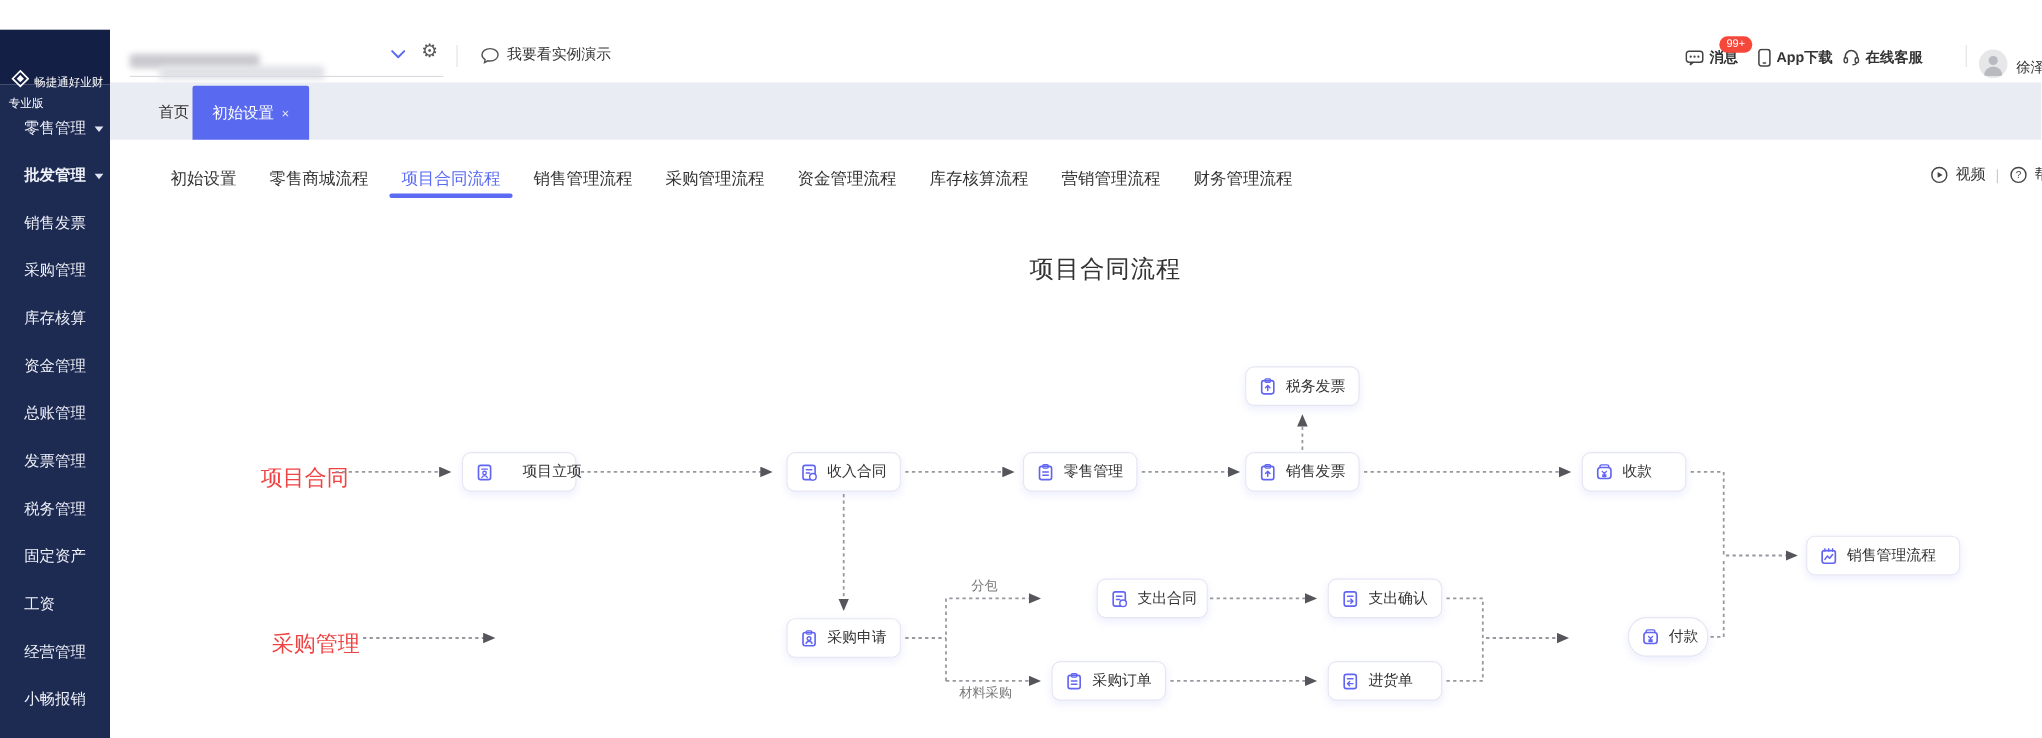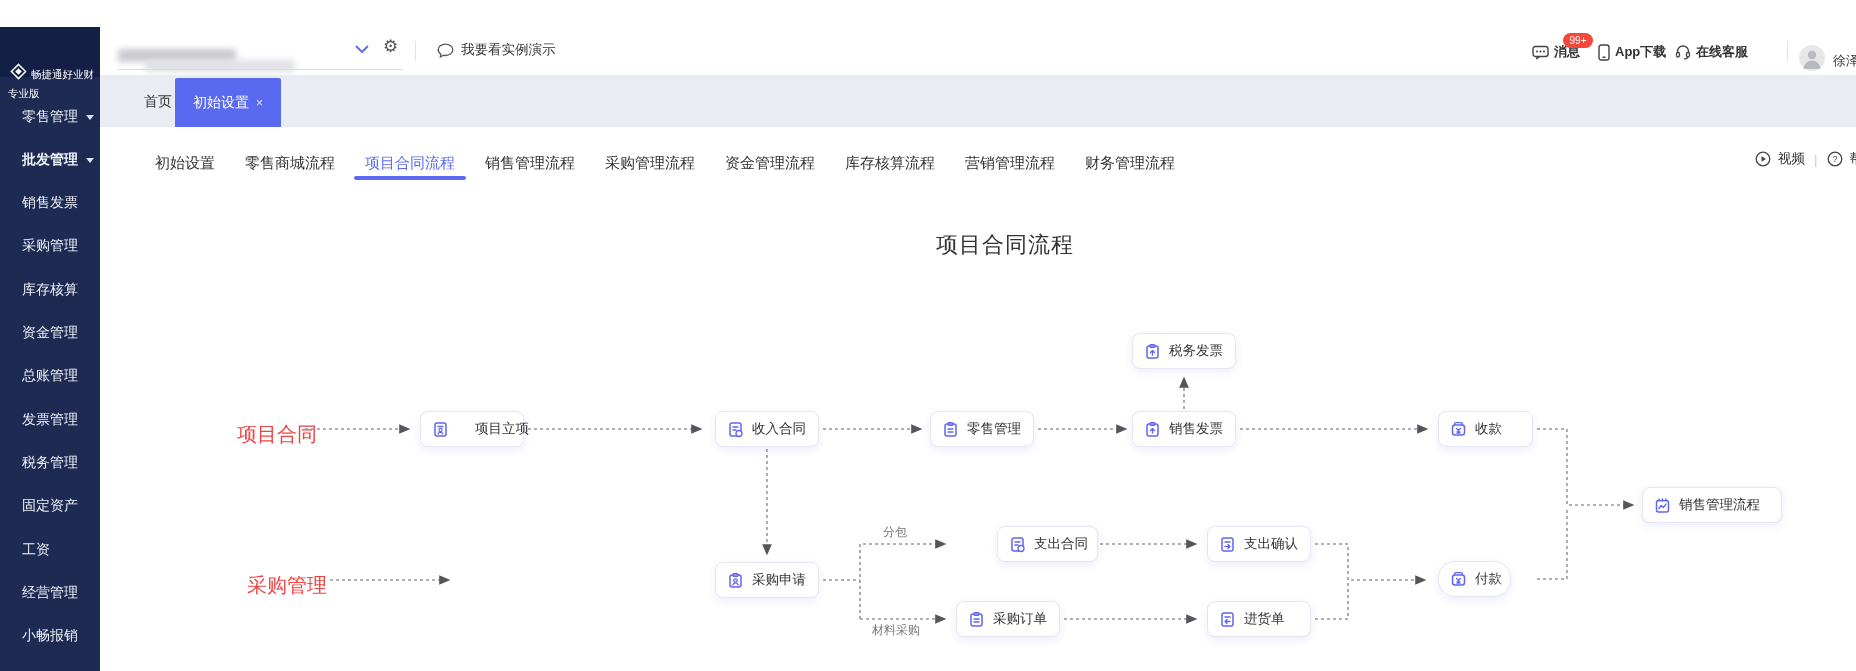--- a/index.html
+++ b/index.html
@@ -357,20 +357,20 @@
         <use href="#ic-clip"></use>
       </svg>
     <span>采购订单</span>
     </div>
   <div class="node" style="left:1207px; top:601px; width:104px;">
     <svg width="17" height="17" viewBox="0 0 17 17" stroke="#6165f1">
         <use href="#ic-doc-arrow-l"></use>
       </svg>
     <span>进货单</span>
     </div>
-  <div class="node" style="left:1438px; top:561px; width:73px;border-radius:17px;">
+  <div class="node" style="left:1480px; top:561px; width:73px;border-radius:17px;">
     <svg width="17" height="17" viewBox="0 0 17 17" stroke="#6165f1">
         <use href="#ic-wallet"></use>
       </svg>
     <span>付款</span>
     </div>
 
 </div>
 
 </body></html>

